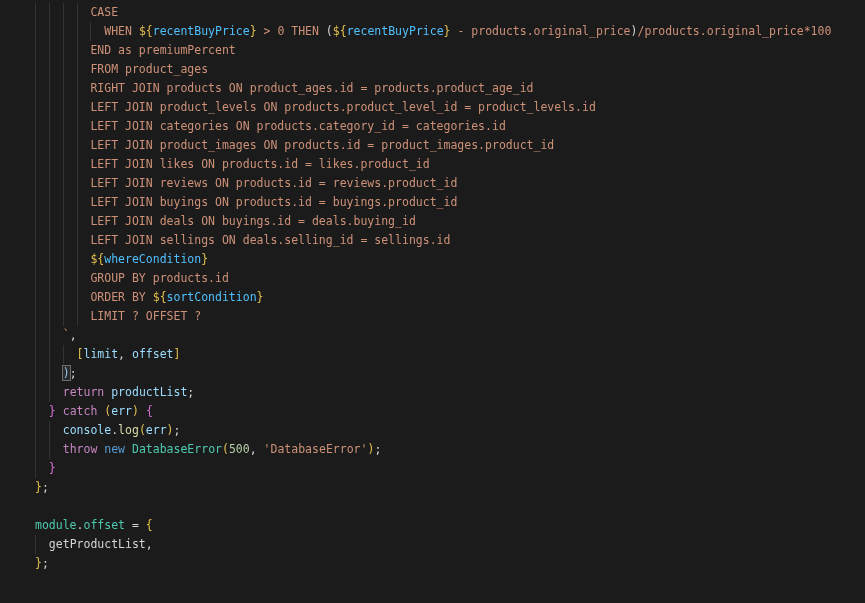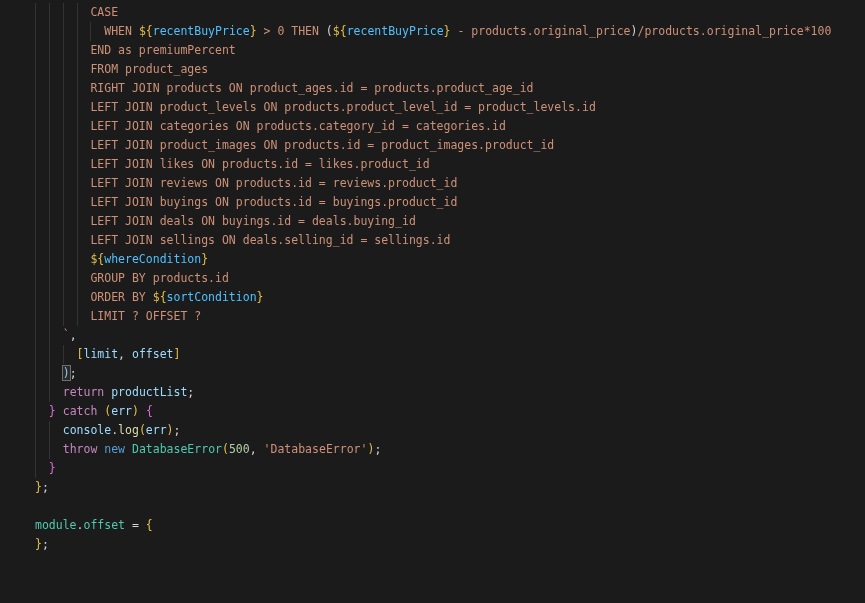--- a/index.html
+++ b/index.html
@@ -70,15 +70,16 @@
       <div class="code-line"><div class="indent-guide" style="left: 3px; background: rgb(51, 51, 51);"></div><div class="indent-guide" style="left: 16.85px; background: rgb(51, 51, 51);"></div><div class="indent-guide" style="left: 30.7px; background: rgb(51, 51, 51);"></div><span>      </span><span style="color: rgb(226, 192, 76);">[</span><span style="color: rgb(156, 220, 254);">limit</span><span style="color: rgb(212, 212, 212);">, </span><span style="color: rgb(156, 220, 254);">offset</span><span style="color: rgb(226, 192, 76);">]</span></div>
       <div class="code-line"><div class="indent-guide" style="left: 3px; background: rgb(51, 51, 51);"></div><div class="indent-guide" style="left: 16.85px; background: rgb(51, 51, 51);"></div><span>    </span><span class="tok-box" style="color: rgb(143, 200, 242); outline-color: rgb(110, 110, 110);">)</span><span style="color: rgb(212, 212, 212);">;</span></div>
       <div class="code-line"><div class="indent-guide" style="left: 3px; background: rgb(51, 51, 51);"></div><div class="indent-guide" style="left: 16.85px; background: rgb(51, 51, 51);"></div><span>    </span><span style="color: rgb(197, 134, 192);">return</span><span style="color: rgb(212, 212, 212);"> </span><span style="color: rgb(156, 220, 254);">productList</span><span style="color: rgb(212, 212, 212);">;</span></div>
       <div class="code-line"><div class="indent-guide" style="left: 3px; background: rgb(51, 51, 51);"></div><span>  </span><span style="color: rgb(214, 112, 214);">}</span><span style="color: rgb(212, 212, 212);"> </span><span style="color: rgb(197, 134, 192);">catch</span><span style="color: rgb(212, 212, 212);"> </span><span style="color: rgb(226, 192, 76);">(</span><span style="color: rgb(156, 220, 254);">err</span><span style="color: rgb(226, 192, 76);">)</span><span style="color: rgb(212, 212, 212);"> </span><span style="color: rgb(214, 112, 214);">{</span></div>
       <div class="code-line"><div class="indent-guide" style="left: 3px; background: rgb(51, 51, 51);"></div><div class="indent-guide" style="left: 16.85px; background: rgb(51, 51, 51);"></div><span>    </span><span style="color: rgb(156, 220, 254);">console</span><span style="color: rgb(212, 212, 212);">.</span><span style="color: rgb(220, 220, 170);">log</span><span style="color: rgb(226, 192, 76);">(</span><span style="color: rgb(156, 220, 254);">err</span><span style="color: rgb(226, 192, 76);">)</span><span style="color: rgb(212, 212, 212);">;</span></div>
       <div class="code-line"><div class="indent-guide" style="left: 3px; background: rgb(51, 51, 51);"></div><div class="indent-guide" style="left: 16.85px; background: rgb(51, 51, 51);"></div><span>    </span><span style="color: rgb(197, 134, 192);">throw</span><span style="color: rgb(212, 212, 212);"> </span><span style="color: rgb(86, 156, 214);">new</span><span style="color: rgb(212, 212, 212);"> </span><span style="color: rgb(78, 201, 176);">DatabaseError</span><span style="color: rgb(226, 192, 76);">(</span><span style="color: rgb(181, 206, 168);">500</span><span style="color: rgb(212, 212, 212);">, </span><span style="color: rgb(206, 145, 120);">'DatabaseError'</span><span style="color: rgb(226, 192, 76);">)</span><span style="color: rgb(212, 212, 212);">;</span></div>
       <div class="code-line"><div class="indent-guide" style="left: 3px; background: rgb(51, 51, 51);"></div><span>  </span><span style="color: rgb(214, 112, 214);">}</span></div>
       <div class="code-line"><span></span><span style="color: rgb(226, 192, 76);">}</span><span style="color: rgb(212, 212, 212);">;</span></div>
       <div class="code-line"><span></span></div>
       <div class="code-line"><span></span><span style="color: rgb(78, 201, 176);">module</span><span style="color: rgb(212, 212, 212);">.</span><span style="color: rgb(78, 201, 176);">offset</span><span style="color: rgb(212, 212, 212);"> = </span><span style="color: rgb(226, 192, 76);">{</span></div>
+      <div class="code-line"><div class="indent-guide" style="left: 3px; background: rgb(51, 51, 51);"></div><span>  </span><span style="color: rgb(212, 212, 212);">getProductList</span><span style="color: rgb(212, 212, 212);">,</span></div>
       <div class="code-line"><span></span><span style="color: rgb(226, 192, 76);">}</span><span style="color: rgb(212, 212, 212);">;</span></div>
     </div>
 </div>
 
 </body></html>

